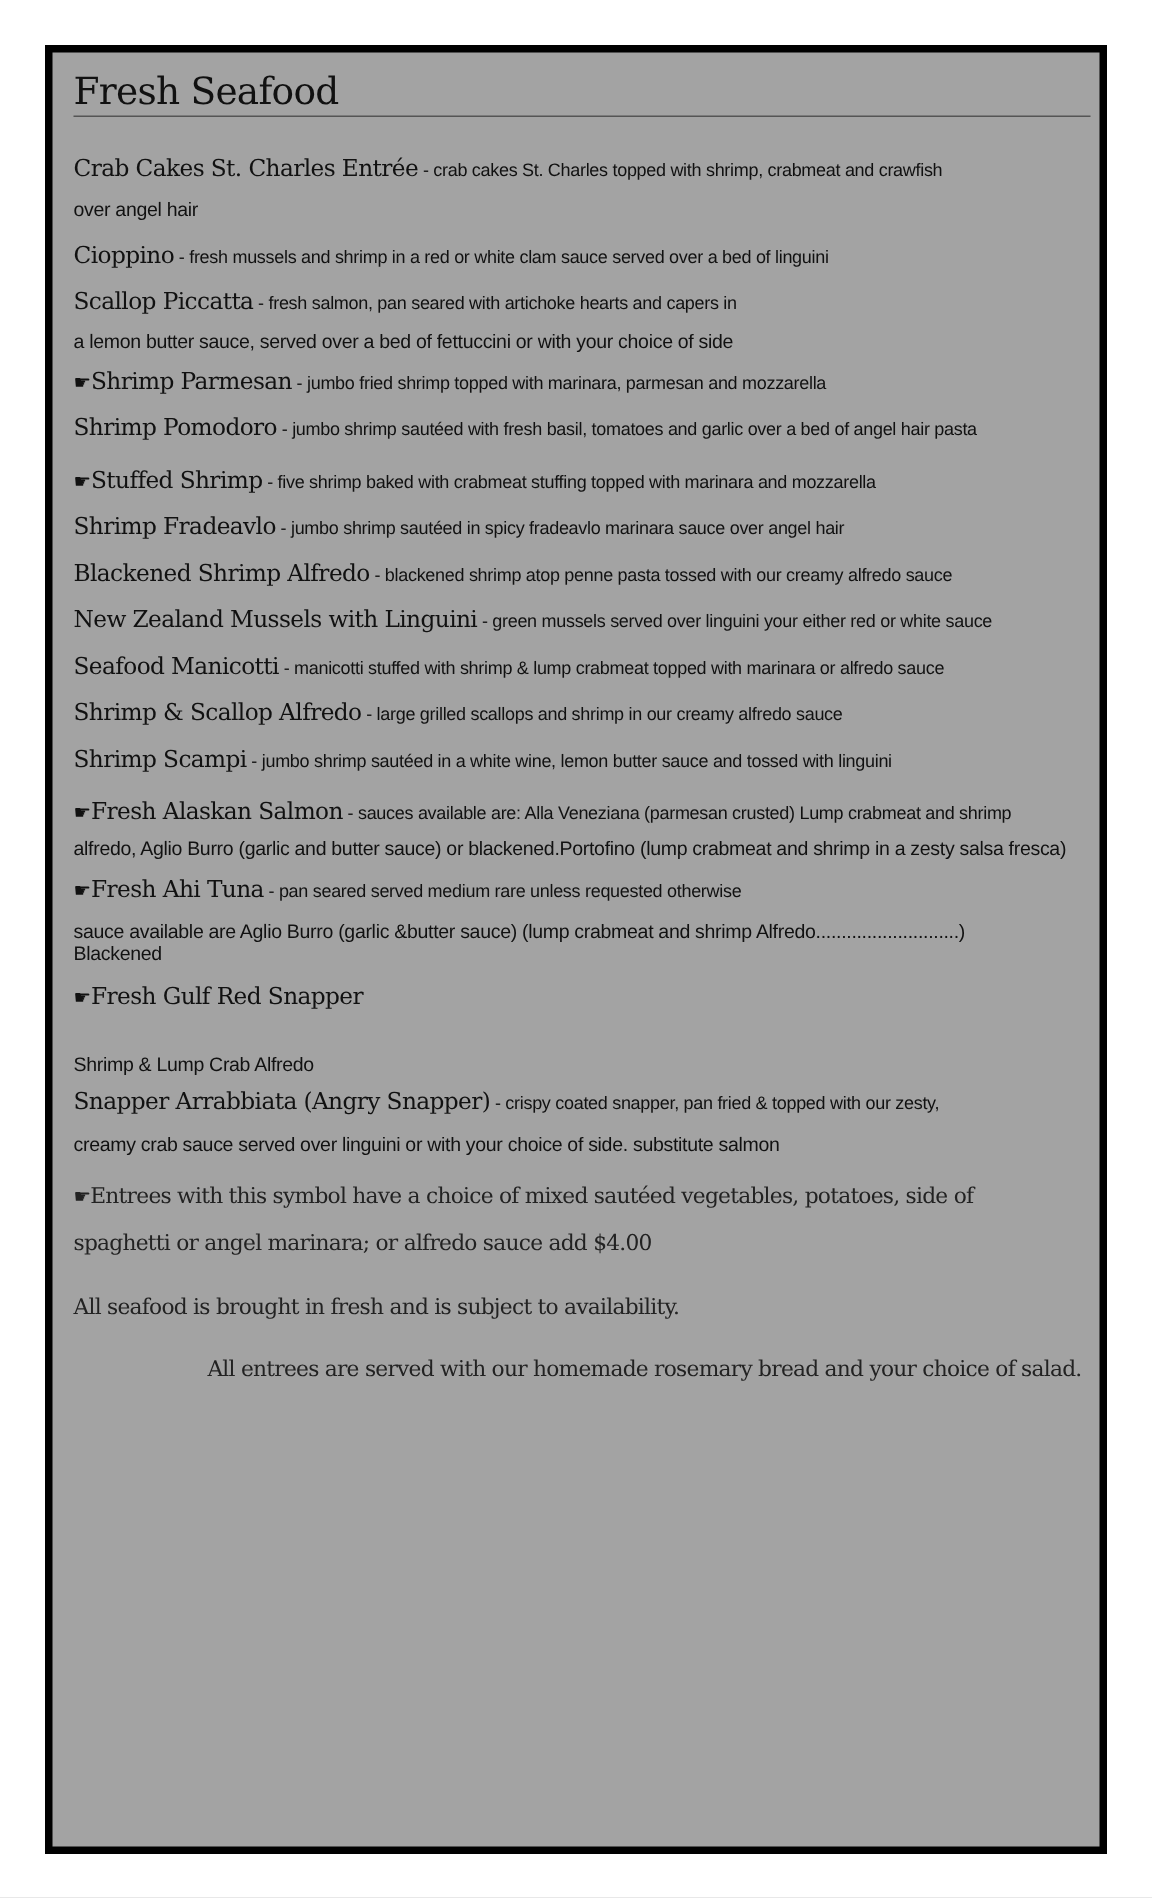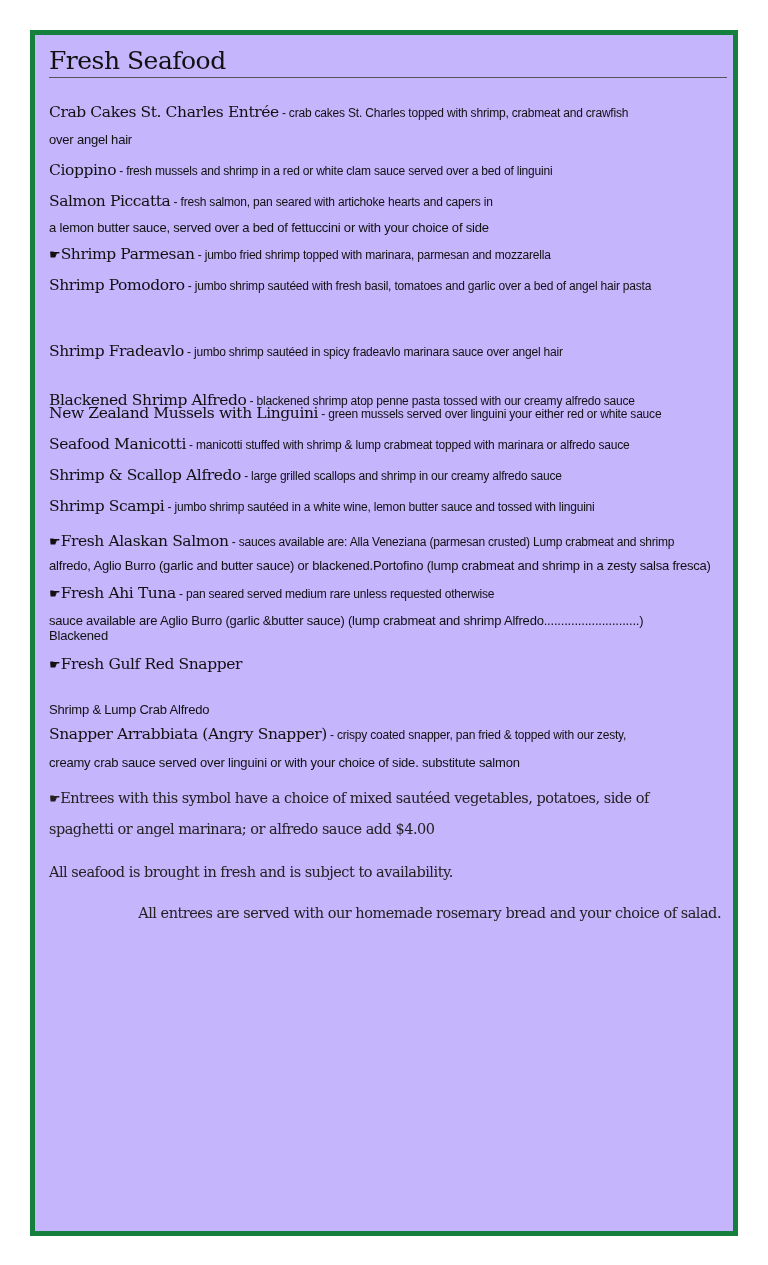--- a/index.html
+++ b/index.html
@@ -1,19 +1,19 @@
 <!DOCTYPE html>
 <html><head>
 <meta charset="utf-8">
 <style>
   html, body { margin: 0; padding: 0; background: #ffffff; }
   body { width: 768px; height: 1265px; position: relative; overflow: hidden; }
   .frame {
     position: absolute; left: 30px; top: 30px; width: 698px; height: 1196px;
-    border: 5px solid #15803d; background: #c4b5fd;
+    border: 5px solid #000000; background: #a3a3a3;
   }
   .title {
     position: absolute; left: 14px; top: 10px; width: 678px;
     font-family: "DejaVu Serif", serif; font-size: 25px; color: #111;
     border-bottom: 1.5px solid #555; padding-bottom: 0px; line-height: 32px;
     letter-spacing: -0.5px;
   }
   .line {
     position: absolute; left: 14px; white-space: nowrap; color: #111;
   }
@@ -36,31 +36,32 @@
 <body>
 
 <div class="frame">
   <div class="title">Fresh Seafood</div>
 
   <div class="line" style="top:68px"><span class="name">Crab Cakes St. Charles Entrée</span><span class="desc"> - crab cakes St. Charles topped with shrimp, crabmeat and crawfish</span></div>
   <div class="line plain" style="top:97px">over angel hair</div>
 
   <div class="line" style="top:126px"><span class="name">Cioppino</span><span class="desc"> - fresh mussels and shrimp in a red or white clam sauce served over a bed of linguini</span></div>
 
-  <div class="line" style="top:157px"><span class="name">Salmon Piccatta</span><span class="desc"> - fresh salmon, pan seared with artichoke hearts and capers in</span></div>
+  <div class="line" style="top:157px"><span class="name">Scallop Piccatta</span><span class="desc"> - fresh salmon, pan seared with artichoke hearts and capers in</span></div>
   <div class="line plain" style="top:185px">a lemon butter sauce, served over a bed of fettuccini or with your choice of side</div>
 
   <div class="line" style="top:210px"><span class="hand">☛</span><span class="name">Shrimp Parmesan</span><span class="desc"> - jumbo fried shrimp topped with marinara, parmesan and mozzarella</span></div>
 
   <div class="line" style="top:241px"><span class="name">Shrimp Pomodoro</span><span class="desc"> - jumbo shrimp sautéed with fresh basil, tomatoes and garlic over a bed of angel hair pasta</span></div>
 
+  <div class="line" style="top:276px"><span class="hand">☛</span><span class="name">Stuffed Shrimp</span><span class="desc"> - five shrimp baked with crabmeat stuffing topped with marinara and mozzarella</span></div>
 
   <div class="line" style="top:307px"><span class="name">Shrimp Fradeavlo</span><span class="desc"> - jumbo shrimp sautéed in spicy fradeavlo marinara sauce over angel hair</span></div>
 
-  <div class="line" style="top:356px"><span class="name">Blackened Shrimp Alfredo</span><span class="desc"> - blackened shrimp atop penne pasta tossed with our creamy alfredo sauce</span></div>
+  <div class="line" style="top:338px"><span class="name">Blackened Shrimp Alfredo</span><span class="desc"> - blackened shrimp atop penne pasta tossed with our creamy alfredo sauce</span></div>
 
   <div class="line" style="top:369px"><span class="name">New Zealand Mussels with Linguini</span><span class="desc"> - green mussels served over linguini your either red or white sauce</span></div>
 
   <div class="line" style="top:400px"><span class="name">Seafood Manicotti</span><span class="desc"> - manicotti stuffed with shrimp &amp; lump crabmeat topped with marinara or alfredo sauce</span></div>
 
   <div class="line" style="top:431px"><span class="name">Shrimp &amp; Scallop Alfredo</span><span class="desc"> - large grilled scallops and shrimp in our creamy alfredo sauce</span></div>
 
   <div class="line" style="top:497px"><span class="hand">☛</span><span class="name">Fresh Alaskan Salmon</span><span class="desc"> - sauces available are: Alla Veneziana (parmesan crusted) Lump crabmeat and shrimp</span></div>
 
   <div class="line" style="top:462px"><span class="name">Shrimp Scampi</span><span class="desc"> - jumbo shrimp sautéed in a white wine, lemon butter sauce and tossed with linguini</span></div>

